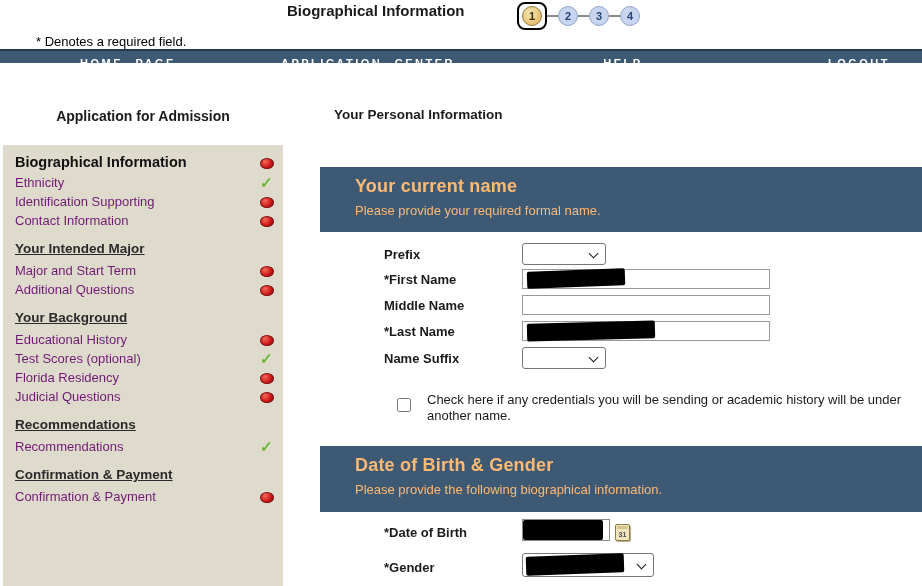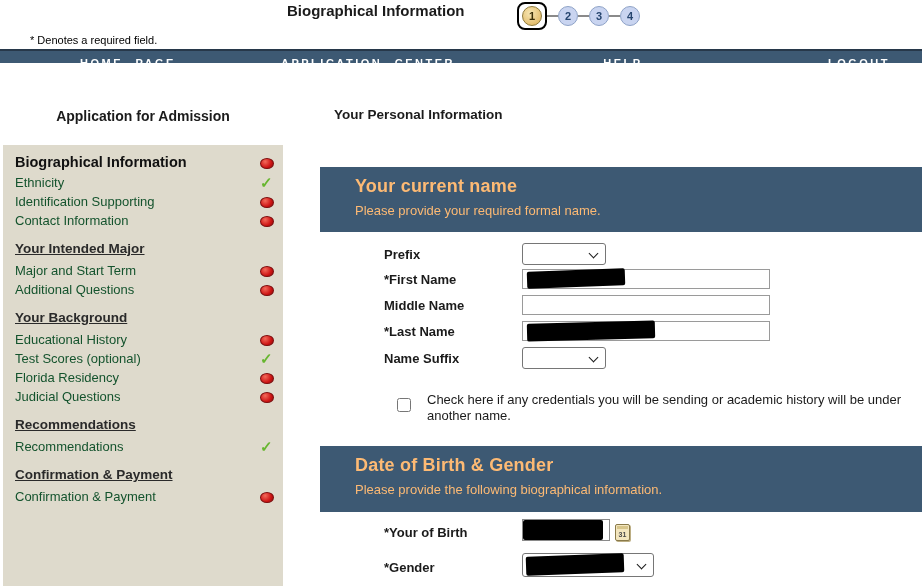--- a/index.html
+++ b/index.html
@@ -8,35 +8,35 @@
 
   
   .page-title { position:absolute; left:287px; top:2px; font-size:15px; font-weight:bold; color:#1b1b1b; }
   .steps { position:absolute; left:517px; top:1px; display:flex; align-items:center; height:30px; }
   .step-box { border:2px solid #000; border-radius:8px; background:#fff; padding:2px 3px; display:flex; align-items:center; }
   .circle { width:20px; height:20px; border-radius:50%; display:flex; align-items:center; justify-content:center;
             font-size:11px; font-weight:bold; }
   .circle.active { background:radial-gradient(circle at 40% 35%, #f6e6b4, #e3bd6d 75%); border:1px solid #8d7a3c; color:#3a2e08; }
   .circle.future { background:#c9d4f0; border:1px solid #8fa3c7; color:#26456e; }
   .connector { width:11px; height:2px; background:#8a8a8a; }
-  .required-note { position:absolute; left:30px; top:34px; font-size:11px; color:#000;text-align:right; }
+  .required-note { position:absolute; left:36px; top:34px; font-size:13px; color:#000;text-align:right; }
 
   
   .navbar { position:absolute; left:0; top:49px; width:922px; height:14px; background:#3d5973; border-top:2px solid #27384a; }
   .nav-item { position:absolute; top:0; transform:translateX(-50%); color:#fff; font-size:11px; font-weight:bold;
               letter-spacing:2.5px; word-spacing:7px; line-height:24px; cursor:pointer; white-space:nowrap; }
   .nav-0 { left:128px; } .nav-1 { left:368px; } .nav-2 { left:623px; } .nav-3 { left:859px; }
 
   
   .sidebar-title { position:absolute; left:3px; top:108px; width:280px; text-align:center; font-size:14px; font-weight:bold; color:#1b1b1b; }
   .sidebar { position:absolute; left:3px; top:145px; width:280px; height:441px; background:#dedacc; padding:6px 10px 0 12px; }
   .side-heading { font-size:13.5px; font-weight:bold; color:#2a2a2a; text-decoration:underline; margin:11px 0 5px 0; cursor:pointer; }
   .side-heading:first-child { margin-top:2px; }
   .side-item { display:flex; justify-content:space-between; align-items:center; line-height:19px; cursor:pointer; }
-  .side-label { font-size:13px; color:#14532d; }
+  .side-label { font-size:13px; color:#701a75; }
   .side-item.active .side-label { font-size:14.5px; font-weight:bold; color:#111; }
   .side-item.active { line-height:22px; }
   .status-icon { width:13px; height:13px; display:inline-block; position:relative; flex:0 0 13px; }
   .status-icon.incomplete::after { content:""; position:absolute; left:0; top:2px; width:12px; height:9px; border-radius:50%;
         background:radial-gradient(circle at 35% 30%, #f26a5a, #cd1414 60%, #8d0d0d); border:1px solid #7c0b0b; }
   .status-icon.complete::after { content:"\2713"; position:absolute; left:0; top:-3px; font-size:15px; font-weight:bold; color:#67b62f; }
 
   
   .main-heading { position:absolute; left:334px; top:107px; font-size:13.5px; font-weight:bold; color:#1b1b1b; }
   .section-band { position:absolute; left:320px; width:612px; background:#3d5973; color:#fdba74; padding:9px 0 0 35px; }
@@ -208,21 +208,21 @@
   <input type="checkbox" style="">
 </div>
 <div class="checkbox-label">Check here if any credentials you will be sending or academic history will be under another name.</div>
 
 <div class="section-band band-2">
   <div class="band-title">Date of Birth &amp; Gender</div>
   <div class="band-sub">Please provide the following biographical information.</div>
 </div>
 
 <div class="form-row row-dob">
-  <span class="f-label">*Your of Birth</span>
+  <span class="f-label">*Date of Birth</span>
   <span class="input-wrap">
     <span class="dob-input" style="display:inline-block;"></span>
     <span class="redact" style="left:1px; top:1px; width:80px; height:20px;"></span>
   </span>
   <span class="cal-icon"><span class="cal-num">31</span></span>
 </div>
 
 <div class="form-row row-gender">
   <span class="f-label">*Gender</span>
   <span class="input-wrap">

